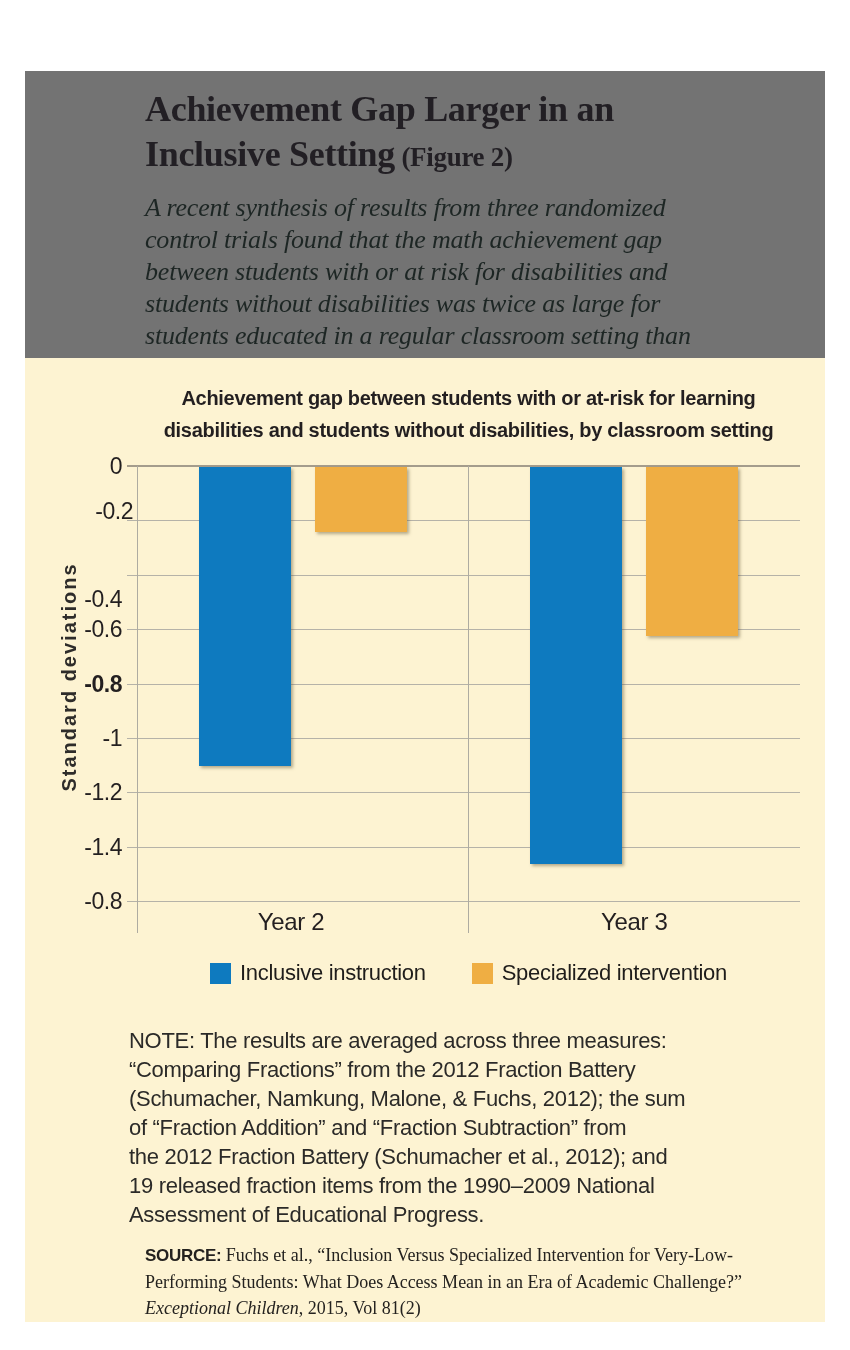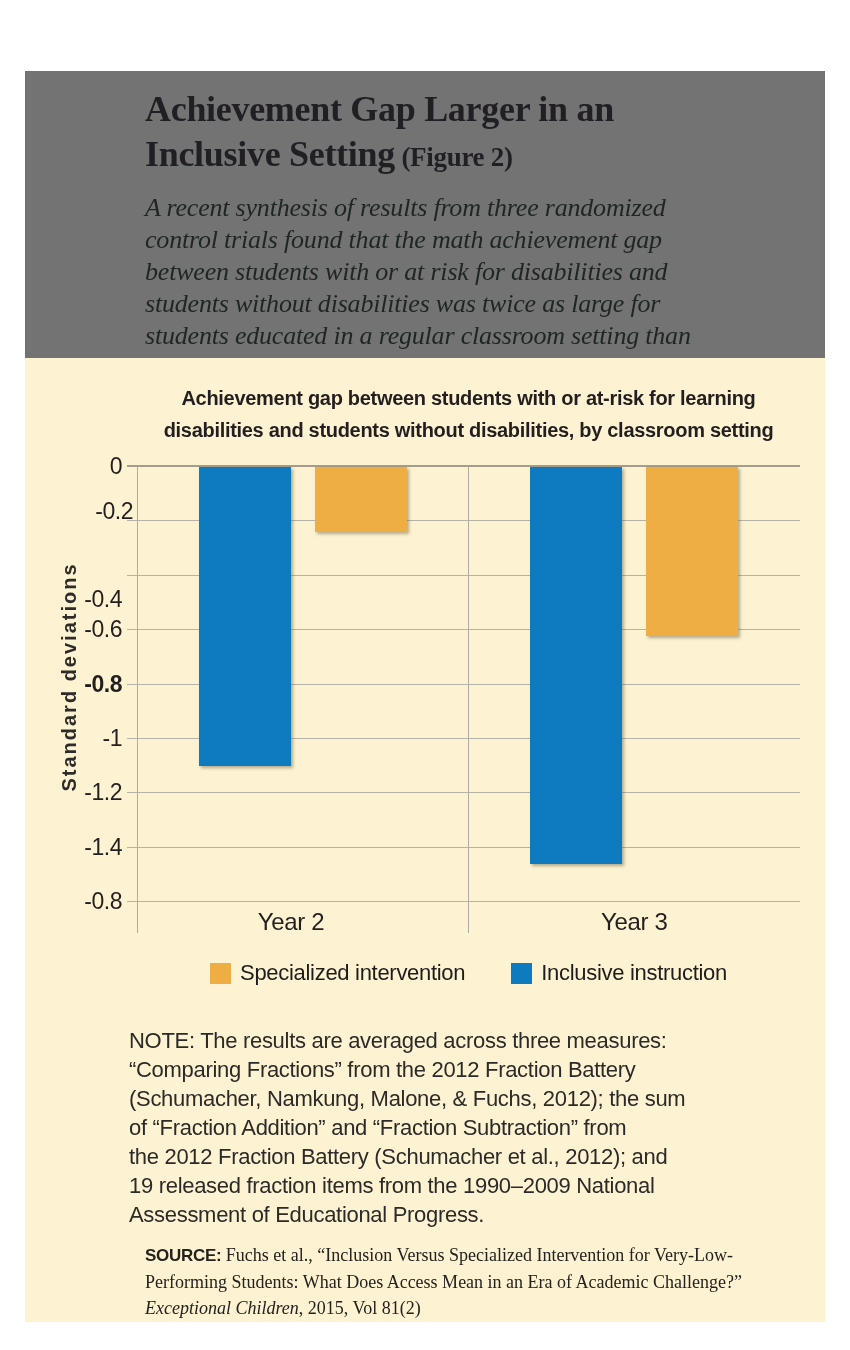--- a/index.html
+++ b/index.html
@@ -109,26 +109,26 @@
       <div class="vline" style="left: 443px;"></div>
       <div class="bar" style="left: 173.75px; height: 299.062px; background: rgb(14, 122, 191);"></div>
       <div class="bar" style="left: 289.75px; height: 65.25px; background: rgb(239, 174, 67);"></div>
       <div class="category-label" style="left: 166px;">Year 2</div>
       <div class="bar" style="left: 505.25px; height: 396.938px; background: rgb(14, 122, 191);"></div>
       <div class="bar" style="left: 621.25px; height: 168.562px; background: rgb(239, 174, 67);"></div>
       <div class="category-label" style="left: 509.25px;">Year 3</div>
     </div>
   <div id="chart-legend">
       <div class="legend-item">
+        <span class="legend-swatch" style="background: rgb(14, 122, 191);"></span>
+        <span class="legend-label">Inclusive instruction</span>
+      </div>
+      <div class="legend-item">
         <span class="legend-swatch" style="background: rgb(239, 174, 67);"></span>
         <span class="legend-label">Specialized intervention</span>
-      </div>
-      <div class="legend-item">
-        <span class="legend-swatch" style="background: rgb(14, 122, 191);"></span>
-        <span class="legend-label">Inclusive instruction</span>
       </div>
     </div>
   <p id="note-text">NOTE: The results are averaged across three measures:
 “Comparing Fractions” from the 2012 Fraction Battery
 (Schumacher, Namkung, Malone, &amp; Fuchs, 2012); the sum
 of “Fraction Addition” and “Fraction Subtraction” from
 the 2012 Fraction Battery (Schumacher et al., 2012); and
 19 released fraction items from the 1990–2009 National
 Assessment of Educational Progress.</p>
   <p id="source-text"><b class="src-label">SOURCE:</b><span> Fuchs et al., “Inclusion Versus Specialized Intervention for Very-Low-</span><br><span>Performing Students: What Does Access Mean in an Era of Academic Challenge?”</span><br><i>Exceptional Children</i><span>, 2015, Vol 81(2)</span></p>

